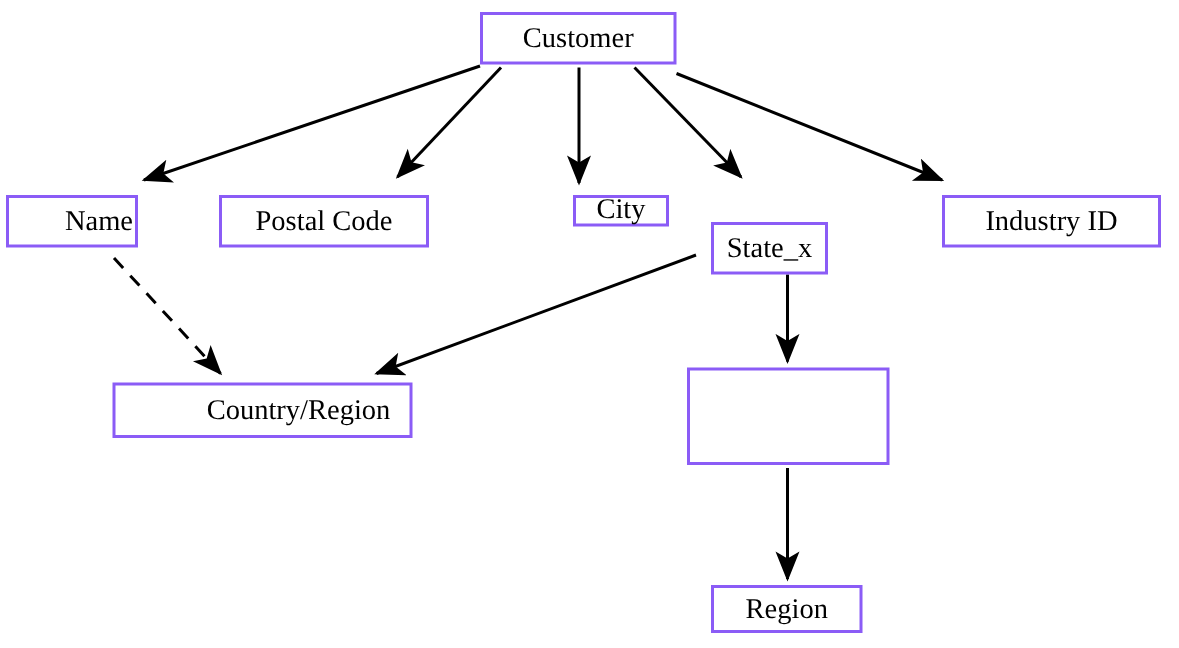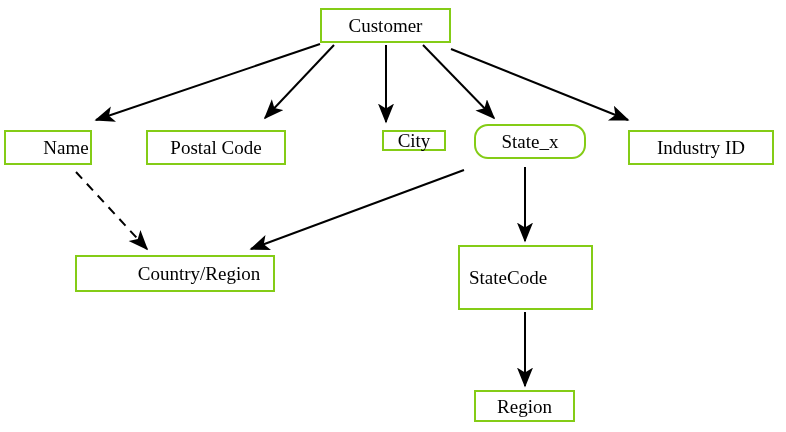--- a/index.html
+++ b/index.html
@@ -25,24 +25,24 @@
     left: 0;
     top: 0;
     width: 786px;
     height: 432px;
     display: block;
   }
   .node-box {
     position: absolute;
     box-sizing: border-box;
     background: #ffffff;
-    border: 2px solid #84cc16;
+    border: 2px solid #8b5cf6;
     display: flex;
     flex-direction: column;
-    justify-content: center;
+    justify-content: flex-end;
   }
   .node-label {
     font-family: "Liberation Serif", "DejaVu Serif", serif;
     font-size: 19px;
     line-height: 1;
     color: #000000;
     white-space: nowrap;
     padding: 0 9px;
   }
   .node-label.align-center {
@@ -101,39 +101,36 @@
       <div class="node-box" style="left: 146px; top: 130px; width: 140px; height: 35px;">
         <div class="node-cell">
           <span class="node-label align-center">Postal Code</span>
         </div>
       </div>
       <div class="node-box" style="left: 354px; top: 130px; width: 64px; height: 21px; margin-left: 28px;">
         <div class="node-cell">
           <span class="node-label align-center">City</span>
         </div>
       </div>
-      <div class="node-box" style="left: 474px; top: 124px; width: 112px; height: 35px; border-radius: 14px;">
+      <div class="node-box" style="left: 474px; top: 148px; width: 78px; height: 35px;">
         <div class="node-cell">
           <span class="node-label align-center">State_x</span>
         </div>
       </div>
       <div class="node-box" style="left: 628px; top: 130px; width: 146px; height: 35px;">
         <div class="node-cell">
           <span class="node-label align-center">Industry ID</span>
         </div>
       </div>
       <div class="node-box" style="left: 75px; top: 255px; width: 200px; height: 37px; padding-left: 48px;">
         <div class="node-cell">
           <span class="node-label align-center">Country/Region</span>
         </div>
       </div>
       <div class="node-box" style="left: 458px; top: 245px; width: 135px; height: 65px;">
-        <div class="node-cell align-left">
-          <span class="node-label align-left">StateCode</span>
-        </div>
       </div>
       <div class="node-box" style="left: 474px; top: 390px; width: 101px; height: 32px;">
         <div class="node-cell">
           <span class="node-label align-center">Region</span>
         </div>
       </div>
     </div>
 </div>
 
 </body></html>

